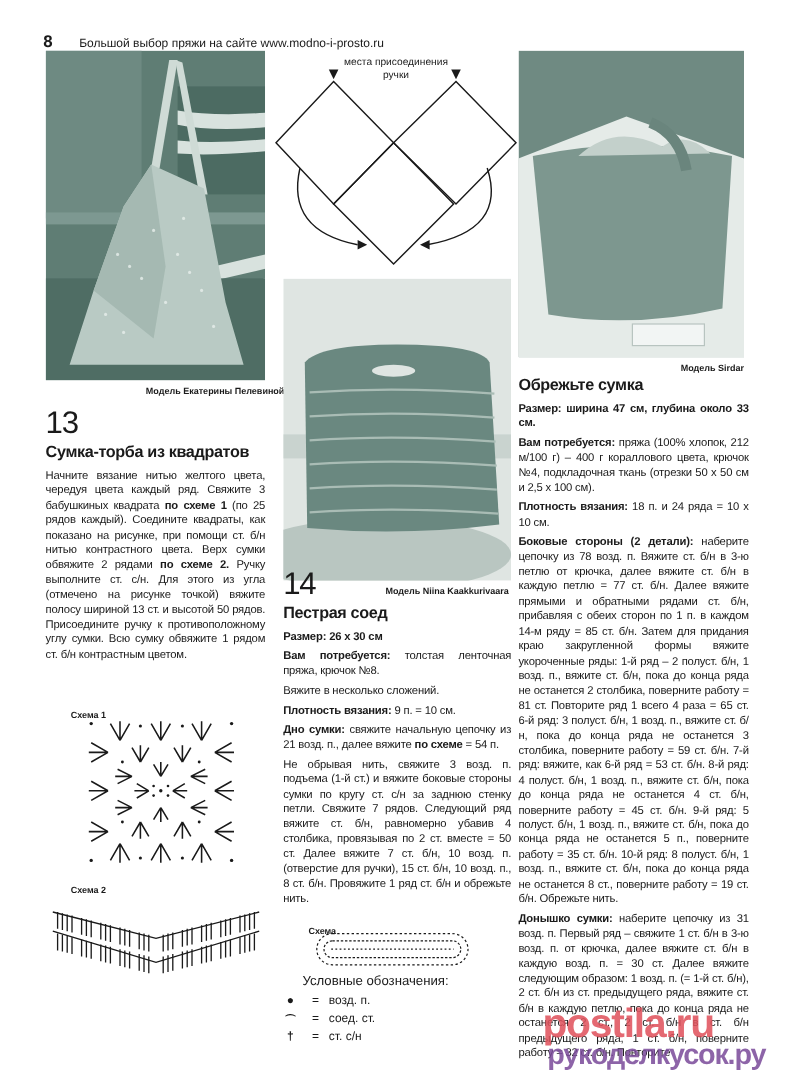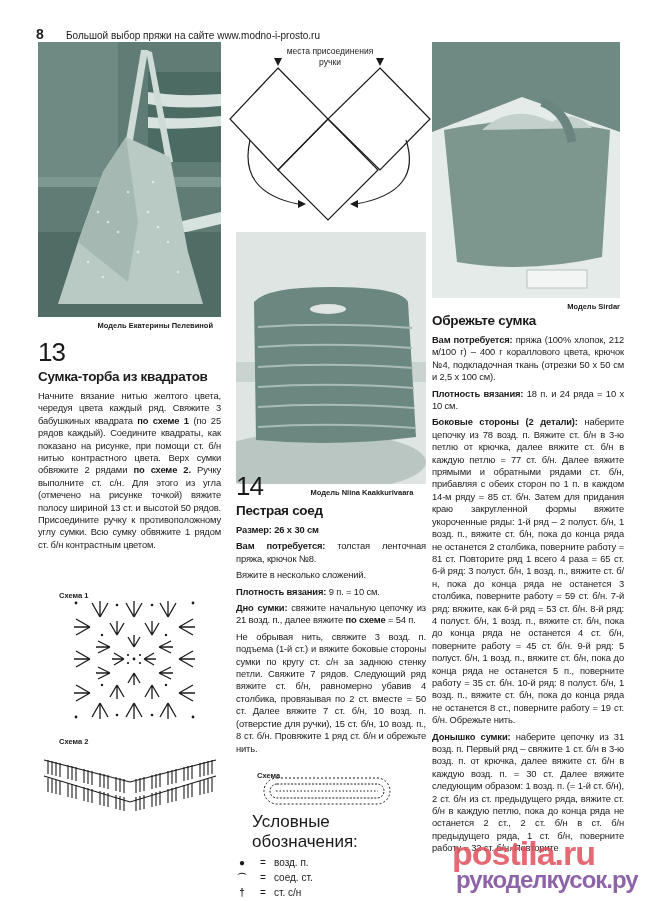--- a/index.html
+++ b/index.html
@@ -19,21 +19,21 @@
   .num { font-size: 26px; line-height: 28px; font-weight: normal; letter-spacing: -1px; }
   .title { font-size: 13.5px; font-weight: bold; line-height: 18px; margin: 2px 0 4px; letter-spacing: -0.3px; }
   .para { margin-bottom: 4px; text-align: justify; }
   .b { font-weight: bold; }
 
   .schema-label { position: absolute; font-size: 7.5px; font-weight: bold; margin-left: 21px; }
 
   .diagram { position: absolute; }
 
   .legend { position: absolute; left: 232px; top: 812px; width: 190px; font-size: 10px; }
-  .legend-title { font-size: 17px; margin-left: 20px; margin-bottom: 3px; }
+  .legend-title { font-size: 11px; margin-left: 20px; margin-bottom: 3px; }
   .legend-row { display: flex; align-items: center; height: 15px; }
   .legend-sym { width: 20px; text-align: center; font-weight: bold; }
   .legend-eq { width: 22px; text-align: center; }
 
   .watermark { position: absolute; left: 452px; top: 838px; width: 210px; height: 60px; pointer-events: none; }
 </style>
 </head>
 <body>
 
 <div class="header">
@@ -65,21 +65,21 @@
         <circle cx="130" cy="200" r="1.3"></circle>
       <circle cx="50" cy="220" r="1.3"></circle>
         <circle cx="65" cy="235" r="1.3"></circle>
         <circle cx="140" cy="230" r="1.3"></circle>
       <circle cx="100" cy="210" r="1.3"></circle>
         <circle cx="90" cy="150" r="1.3"></circle>
         <circle cx="115" cy="140" r="1.3"></circle>
     </g>
   </svg>
 </div>
-<div class="caption" style="left:52px;top:321px;width:161px;">Модель Екатерины Пелевиной</div>
+<div class="caption" style="left:76px;top:321px;width:161px;">Модель Екатерины Пелевиной</div>
 
 <div class="diagram" style="left:228px;top:42px;width:205px;height:185px;">
   <svg width="205" height="185" viewBox="0 0 205 185">
     <g fill="none" stroke="#1a1a1a" stroke-width="1.2">
       <path d="M50 26 L100 77 L50 128 L2 77 Z"></path>
       <path d="M152 26 L202 77 L152 128 L100 77 Z"></path>
       <path d="M100 77 L150 128 L100 178 L50 128 Z"></path>
       <path d="M22 98 Q10 150 70 162"></path>
       <path d="M178 98 Q195 150 128 162"></path>
     </g>
@@ -104,21 +104,21 @@
     <g stroke="#a9bcb5" stroke-width="2" fill="none">
       <path d="M22 95 Q95 90 176 96"></path>
         <path d="M22 115 Q95 110 176 116"></path>
       <path d="M22 135 Q95 130 177 136"></path>
         <path d="M22 155 Q95 150 178 156"></path>
       <path d="M22 175 Q95 170 178 176"></path>
         <path d="M22 195 Q95 190 179 196"></path>
     </g>
   </svg>
 </div>
-<div class="caption" style="left:300px;top:488px;width:124px;text-align:center;">Модель Niina Kaakkurivaara</div>
+<div class="caption" style="left:300px;top:488px;width:124px;">Модель Niina Kaakkurivaara</div>
 
 <div class="photo" style="left:432px;top:42px;width:188px;height:256px;">
   <svg viewBox="0 0 188 256" preserveAspectRatio="none">
     <rect width="188" height="256" fill="#6f8a82"></rect>
     <path d="M0 90 L90 55 L188 90 L188 256 L0 256Z" fill="#e5ebe8"></path>
     <path d="M12 88 Q95 70 178 88 L170 215 Q95 232 25 220Z" fill="#7d978f"></path>
     <path d="M50 88 Q80 60 120 80 Q140 66 160 86" fill="#c3d0cb"></path>
     <path d="M110 60 Q135 70 140 100" stroke="#6a857d" stroke-width="9" fill="none"></path>
     <rect x="95" y="228" width="60" height="18" fill="#f2f5f4" stroke="#b8c4c0"></rect>
   </svg>
@@ -245,20 +245,21 @@
   </div>
   <div class="legend-row">
     <span class="legend-sym">†</span>
     <span class="legend-eq">=</span>
     <span>ст. с/н</span>
   </div>
 </div>
 
 <div class="col" style="left:432px;top:310px;width:192px;">
   <div class="title">Обрежьте сумка</div>
+  <div class="para b">Размер: ширина 47 см, глубина около 33 см.</div>
   <div class="para">
     <span class="b">Вам потребуется:</span><span> пряжа (100% хлопок, 212 м/100 г) – 400 г кораллового цвета, крючок №4, подкладочная ткань (отрезки 50 х 50 см и 2,5 х 100 см).</span>
   </div>
   <div class="para">
     <span class="b">Плотность вязания:</span><span> 18 п. и 24 ряда = 10 х 10 см.</span>
   </div>
   <div class="para">
     <span class="b">Боковые стороны (2 детали):</span><span> наберите цепочку из 78 возд. п. Вяжите ст. б/н в 3-ю петлю от крючка, далее вяжите ст. б/н в каждую петлю = 77 ст. б/н. Далее вяжите прямыми и обратными рядами ст. б/н, прибавляя с обеих сторон по 1 п. в каждом 14-м ряду = 85 ст. б/н. Затем для придания краю закругленной формы вяжите укороченные ряды: 1-й ряд – 2 полуст. б/н, 1 возд. п., вяжите ст. б/н, пока до конца ряда не останется 2 столбика, поверните работу = 81 ст. Повторите ряд 1 всего 4 раза = 65 ст. 6-й ряд: 3 полуст. б/н, 1 возд. п., вяжите ст. б/н, пока до конца ряда не останется 3 столбика, поверните работу = 59 ст. б/н. 7-й ряд: вяжите, как 6-й ряд = 53 ст. б/н. 8-й ряд: 4 полуст. б/н, 1 возд. п., вяжите ст. б/н, пока до конца ряда не останется 4 ст. б/н, поверните работу = 45 ст. б/н. 9-й ряд: 5 полуст. б/н, 1 возд. п., вяжите ст. б/н, пока до конца ряда не останется 5 п., поверните работу = 35 ст. б/н. 10-й ряд: 8 полуст. б/н, 1 возд. п., вяжите ст. б/н, пока до конца ряда не останется 8 ст., поверните работу = 19 ст. б/н. Обрежьте нить.</span>
   </div>
   <div class="para">

